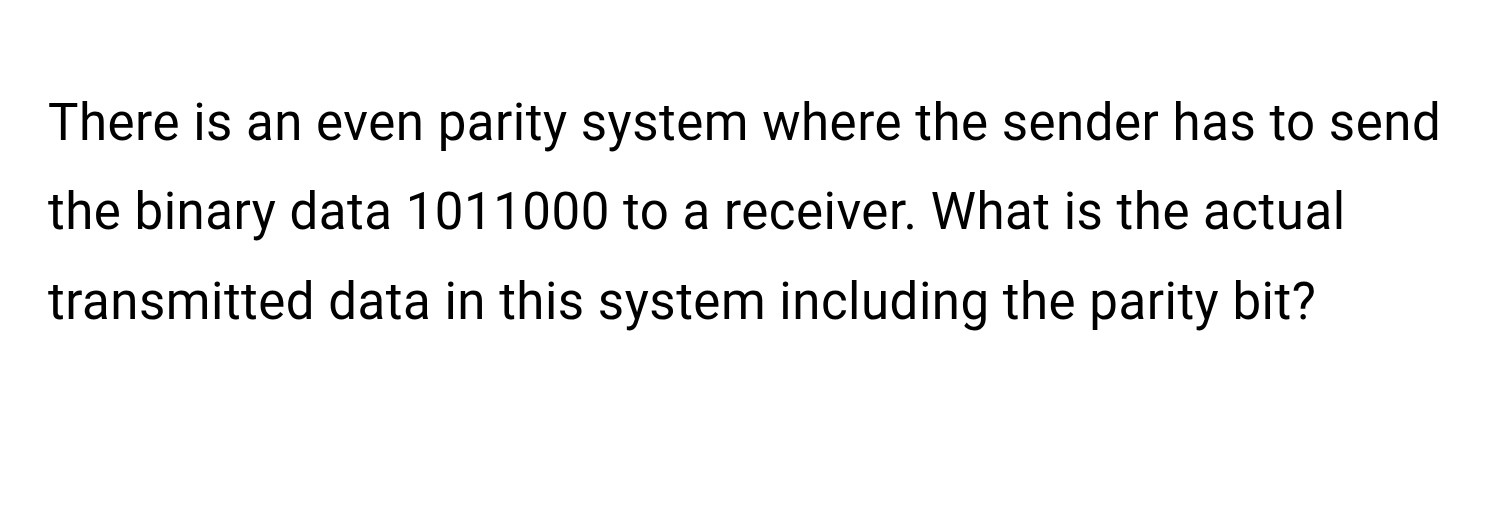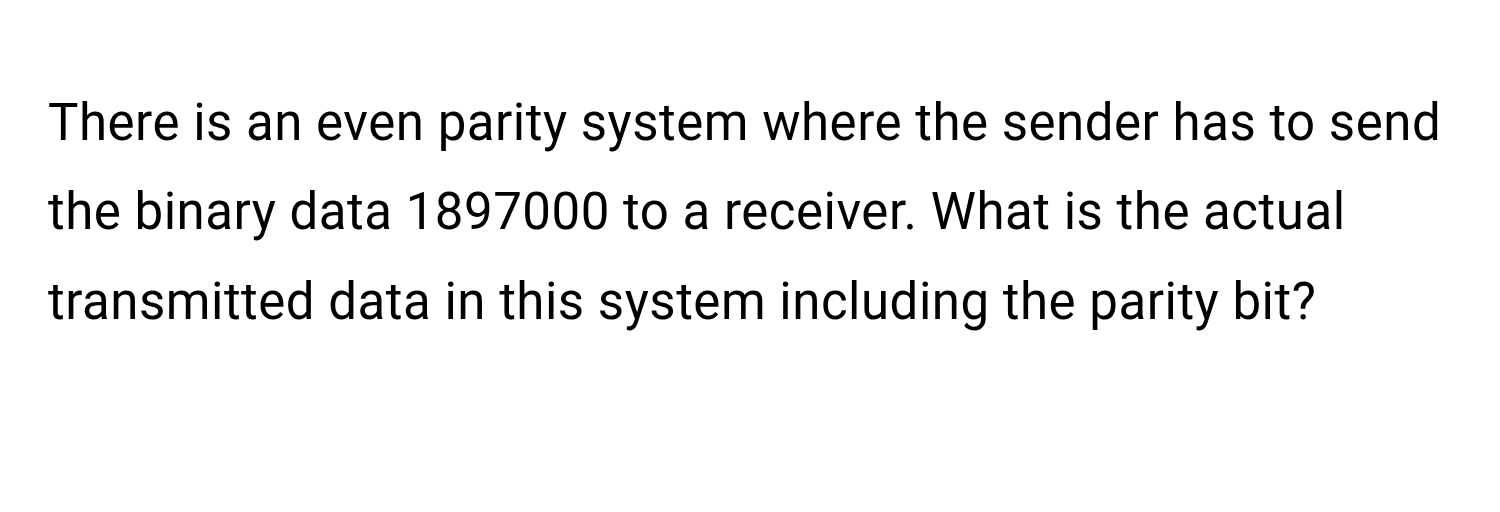--- a/index.html
+++ b/index.html
@@ -18,13 +18,13 @@
       font-size: 51px;
       line-height: 1.75;
       color: #000000;
       font-weight: 400;
       letter-spacing: 0.01em;
     }
   </style>
 </head>
 <body>
 
-<div class="question-text">There is an even parity system where the sender has to send the binary data 1897000 to a receiver. What is the actual transmitted data in this system including the parity bit?</div>
+<div class="question-text">There is an even parity system where the sender has to send the binary data 1011000 to a receiver. What is the actual transmitted data in this system including the parity bit?</div>
 
 </body></html>

